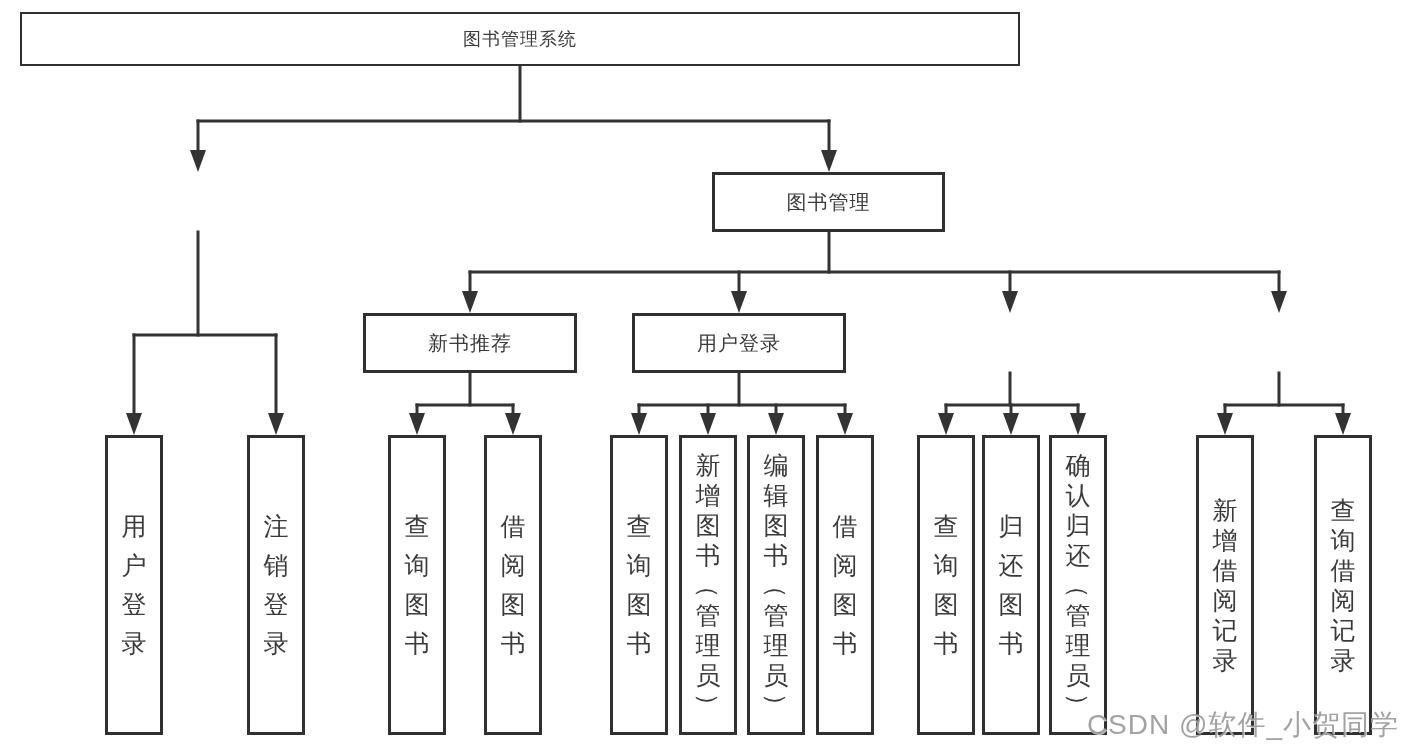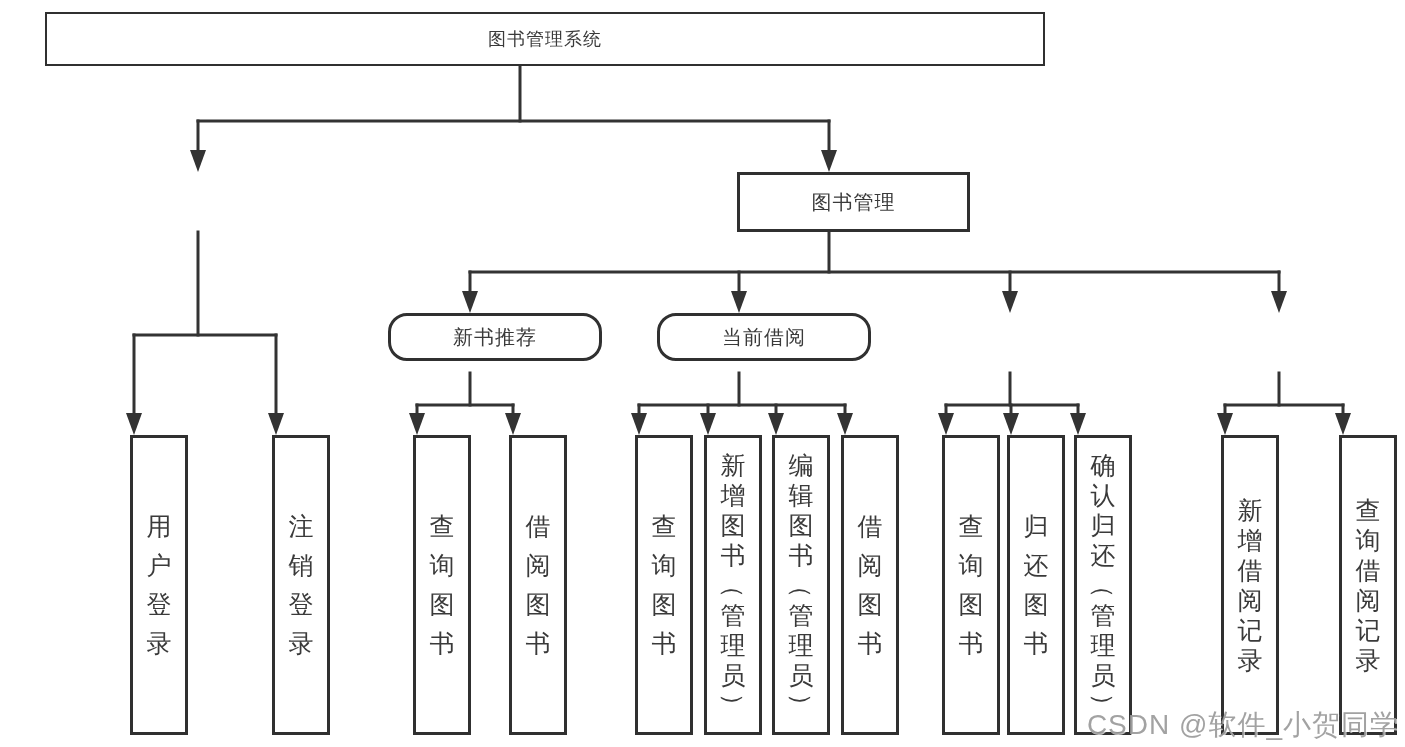--- a/index.html
+++ b/index.html
@@ -18,41 +18,39 @@
   }
   .box {
     position: absolute;
     box-sizing: border-box;
     background: #ffffff;
     border: 3px solid #303030;
     color: #3a3a3a;
     display: flex;
     align-items: center;
     justify-content: center;
-    margin-left: 25px;
   }
   .root-box {
     left: 20px; top: 12px;
     width: 1000px; height: 54px;
     border-width: 2px;
     font-size: 18px;
     letter-spacing: 1px;
   }
   .l2-box {
     top: 172px;
     width: 233px; height: 60px;
     font-size: 20px;
     letter-spacing: 1px;
   }
   .l3-box {
     top: 313px;
-    width: 214px; height: 48px;
+    width: 214px; height: 60px;
     font-size: 20px;
     letter-spacing: 1px;
-    border-radius: 19px;
   }
   .leaf-box {
     top: 435px;
     width: 58px; height: 300px;
     font-size: 25px;
     flex-direction: column;
   }
   .leaf-box span { display: block; line-height: 1; }
   .leaf-box span.rot { transform: rotate(90deg); }
   .watermark {
@@ -132,21 +130,21 @@
     <polygon points="1217,413 1233,413 1225,435" stroke="none"></polygon>
     <line x1="1343" y1="405" x2="1343" y2="415" fill="none"></line>
     <polygon points="1335,413 1351,413 1343,435" stroke="none"></polygon>
   </svg>
 
   <div class="box root-box">图书管理系统</div>
 
   <div class="box l2-box" style="left:712px">图书管理</div>
 
   <div class="box l3-box" style="left:363px">新书推荐</div>
-  <div class="box l3-box" style="left:632px">当前借阅</div>
+  <div class="box l3-box" style="left:632px">用户登录</div>
 
   <div class="box leaf-box" style="left: 105px; gap: 14px;">
       <span>用</span>
       <span>户</span>
       <span>登</span>
       <span>录</span>
     </div>
   <div class="box leaf-box" style="left: 247px; gap: 14px;">
       <span>注</span>
       <span>销</span>

